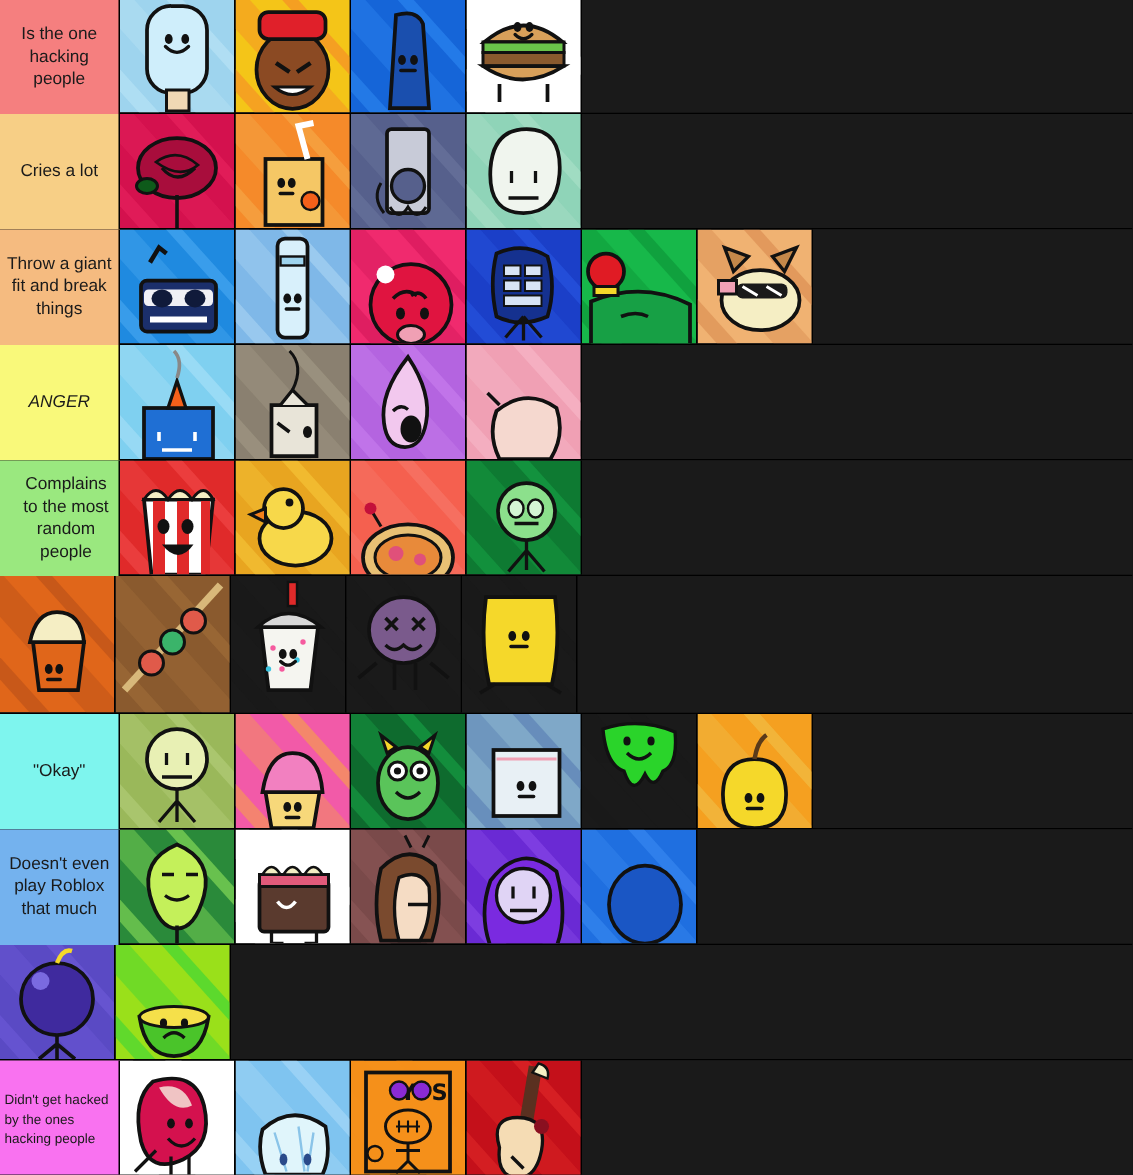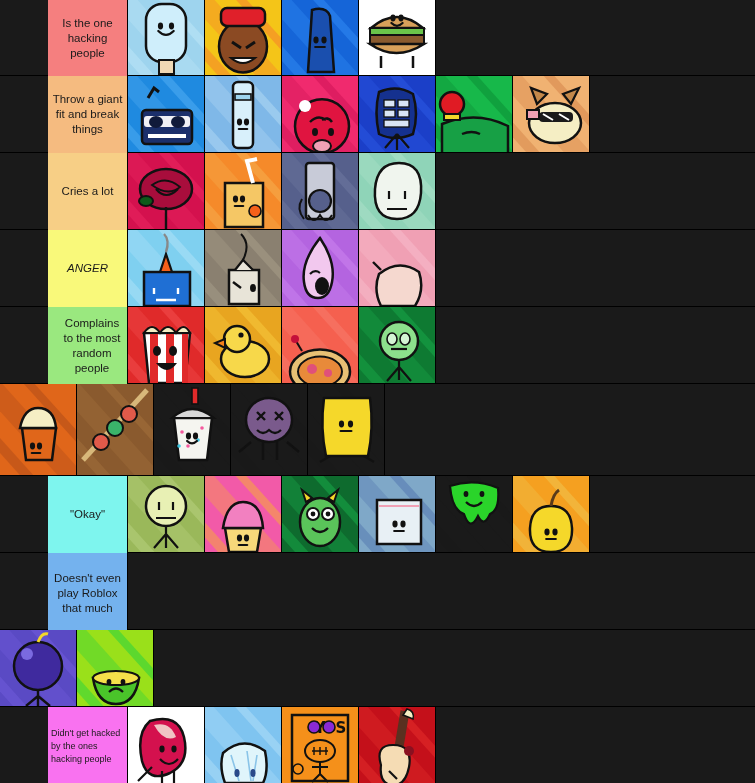--- a/index.html
+++ b/index.html
@@ -34,21 +34,20 @@
   
   .tier-row { position: relative; display: flex; background: #1a1a1a;
               border-bottom: 1px solid #000; width: 755px; }
   .tier-label {
     width: 80px; min-width: 80px; flex: 0 0 80px;
     display: flex; align-items: center; justify-content: center;
     text-align: center; color: #1a1a1a; font-size: 11.5px;
     line-height: 15px; padding: 2px 3px;
     border-right: 1px solid #000;
     font-family: "Liberation Sans", sans-serif;
-    margin-left: 48px;
   }
   .tier-label.left { justify-content: flex-start; text-align: left;
                      font-size: 9px; line-height: 13px; padding-left: 3px; }
   .tier-items { display: flex; flex: 1; background: #1a1a1a; }
 
   .item { width: 77px; min-width: 77px; height: 100%; position: relative;
           overflow: hidden; border-right: 1px solid #000; }
   .item .art { position: absolute; inset: 0; }
 </style>
 </head>
@@ -145,20 +144,86 @@
                 <path d="M11 44 q26 18 54 0 z" fill="#d8a05a" stroke="#111" stroke-width="2.5"></path>
                 <path d="M22 56 v12 M54 56 v12" stroke="#111" stroke-width="2.5"></path>
                 <ellipse cx="34" cy="18" rx="2.6" ry="3.4" fill="#111"></ellipse>
                 <ellipse cx="42" cy="18" rx="2.6" ry="3.4" fill="#111"></ellipse>
                 <path d="M32.4 23 q5.6 5.6 11.2 0" stroke="#111" stroke-width="2.2" fill="none" stroke-linecap="round"></path>
               </svg></div>
           </div>
         </div>
       </div>
       <div class="tier-row" style="height: 77px;">
+        <div class="tier-label" style="background: rgb(247, 207, 134); height: 77px;">Cries a lot</div>
+        <div class="tier-items">
+          <div class="item" style="height: 76px;">
+            <div class="art"><svg width="77" height="76" viewBox="0 0 77 76" preserveAspectRatio="none">
+                <rect width="77" height="76" fill="#d4114e"></rect>
+                <g transform="rotate(-42 38 38)" opacity="0.85">
+                  <rect x="-46" y="-40" width="15" height="180" fill="#e8245f"></rect>
+                  <rect x="-6" y="-40" width="10" height="180" fill="#e8245f" opacity="0.7"></rect>
+                  <rect x="22" y="-40" width="20" height="180" fill="#e8245f" opacity="0.5"></rect>
+                  <rect x="58" y="-40" width="8" height="180" fill="#e8245f" opacity="0.75"></rect>
+                </g>
+                <ellipse cx="38" cy="36" rx="26" ry="20" fill="#a80d3c" stroke="#111" stroke-width="2.5"></ellipse>
+                <path d="M24 32 q14 -10 28 2 q-12 10 -28 -2z" fill="none" stroke="#111" stroke-width="1.8"></path>
+                <path d="M28 36 q10 12 22 0" stroke="#111" stroke-width="2.2" fill="none"></path>
+                <path d="M38 54 v22" stroke="#111" stroke-width="2.4"></path>
+                <ellipse cx="18" cy="48" rx="7" ry="5" fill="#0e5a1a" stroke="#111" stroke-width="2"></ellipse>
+              </svg></div>
+          </div>
+          <div class="item" style="height: 76px;">
+            <div class="art"><svg width="77" height="76" viewBox="0 0 77 76" preserveAspectRatio="none">
+                <rect width="77" height="76" fill="#f58a2a"></rect>
+                <g transform="rotate(-42 38 38)" opacity="0.85">
+                  <rect x="-46" y="-40" width="15" height="180" fill="#f5a94a"></rect>
+                  <rect x="-6" y="-40" width="10" height="180" fill="#f5a94a" opacity="0.7"></rect>
+                  <rect x="22" y="-40" width="20" height="180" fill="#f5a94a" opacity="0.5"></rect>
+                  <rect x="58" y="-40" width="8" height="180" fill="#f5a94a" opacity="0.75"></rect>
+                </g>
+                <rect x="20" y="30" width="38" height="44" fill="#f5c765" stroke="#111" stroke-width="2.5"></rect>
+                <path d="M48 30 l-6 -22 l10 -2" stroke="#fff" stroke-width="4" fill="none"></path>
+                <circle cx="50" cy="58" r="6" fill="#f5601a" stroke="#111" stroke-width="1.6"></circle>
+                <ellipse cx="30.5" cy="46" rx="2.6" ry="3.4" fill="#111"></ellipse>
+                <ellipse cx="37.5" cy="46" rx="2.6" ry="3.4" fill="#111"></ellipse>
+                <path d="M29.8 53 h8.4" stroke="#111" stroke-width="2.2" fill="none" stroke-linecap="round"></path>
+              </svg></div>
+          </div>
+          <div class="item" style="height: 76px;">
+            <div class="art"><svg width="77" height="76" viewBox="0 0 77 76" preserveAspectRatio="none">
+                <rect width="77" height="76" fill="#56608c"></rect>
+                <g transform="rotate(-42 38 38)" opacity="0.85">
+                  <rect x="-46" y="-40" width="15" height="180" fill="#6b759e"></rect>
+                  <rect x="-6" y="-40" width="10" height="180" fill="#6b759e" opacity="0.7"></rect>
+                  <rect x="22" y="-40" width="20" height="180" fill="#6b759e" opacity="0.5"></rect>
+                  <rect x="58" y="-40" width="8" height="180" fill="#6b759e" opacity="0.75"></rect>
+                </g>
+                <rect x="24" y="10" width="28" height="56" rx="3" fill="#c8cbd8" stroke="#111" stroke-width="2.5"></rect>
+                <circle cx="38" cy="48" r="11" fill="#56608c" stroke="#111" stroke-width="2.2"></circle>
+                <path d="M26 62 q6 10 12 0 q6 10 12 0" stroke="#111" stroke-width="2" fill="none"></path>
+                <path d="M20 46 q-6 10 2 20" stroke="#111" stroke-width="2" fill="none"></path>
+              </svg></div>
+          </div>
+          <div class="item" style="height: 76px;">
+            <div class="art"><svg width="77" height="76" viewBox="0 0 77 76" preserveAspectRatio="none">
+                <rect width="77" height="76" fill="#8fd4b8"></rect>
+                <g transform="rotate(-42 38 38)" opacity="0.85">
+                  <rect x="-46" y="-40" width="15" height="180" fill="#aae0c8"></rect>
+                  <rect x="-6" y="-40" width="10" height="180" fill="#aae0c8" opacity="0.7"></rect>
+                  <rect x="22" y="-40" width="20" height="180" fill="#aae0c8" opacity="0.5"></rect>
+                  <rect x="58" y="-40" width="8" height="180" fill="#aae0c8" opacity="0.75"></rect>
+                </g>
+                <path d="M16 36 q2 -26 24 -26 q24 0 22 30 q-2 26 -24 26 q-24 0 -22 -30z" fill="#f0f5ee" stroke="#111" stroke-width="2.5"></path>
+                <path d="M30 38 v8 M46 38 v8 M28 56 h20" stroke="#111" stroke-width="2.2"></path>
+              </svg></div>
+          </div>
+        </div>
+      </div>
+      <div class="tier-row" style="height: 77px;">
         <div class="tier-label" style="background: rgb(245, 187, 128); height: 77px;">Throw a giant fit and break things</div>
         <div class="tier-items">
           <div class="item" style="height: 76px;">
             <div class="art"><svg width="77" height="76" viewBox="0 0 77 76" preserveAspectRatio="none">
                 <rect width="77" height="76" fill="#1f8ae0"></rect>
                 <g transform="rotate(-42 38 38)" opacity="0.85">
                   <rect x="-46" y="-40" width="15" height="180" fill="#4aa8f0"></rect>
                   <rect x="-6" y="-40" width="10" height="180" fill="#4aa8f0" opacity="0.7"></rect>
                   <rect x="22" y="-40" width="20" height="180" fill="#4aa8f0" opacity="0.5"></rect>
                   <rect x="58" y="-40" width="8" height="180" fill="#4aa8f0" opacity="0.75"></rect>
@@ -246,86 +311,20 @@
                   <rect x="-46" y="-40" width="15" height="180" fill="#d98b50"></rect>
                   <rect x="-6" y="-40" width="10" height="180" fill="#d98b50" opacity="0.7"></rect>
                   <rect x="22" y="-40" width="20" height="180" fill="#d98b50" opacity="0.5"></rect>
                   <rect x="58" y="-40" width="8" height="180" fill="#d98b50" opacity="0.75"></rect>
                 </g>
                 <ellipse cx="42" cy="47.12" rx="26" ry="20" fill="#f5eec4" stroke="#111" stroke-width="2.5"></ellipse>
                 <path d="M24 28 l-6 -16 l16 6z M58 28 l8 -16 l-16 6z" fill="#c4884a" stroke="#111" stroke-width="2.2"></path>
                 <rect x="26" y="36" width="34" height="10" rx="4" fill="#1a1a1a"></rect>
                 <path d="M30 38 l10 6 M46 38 l10 6" stroke="#fff" stroke-width="2"></path>
                 <rect x="14" y="34" width="12" height="9" fill="#f0a0b4" stroke="#111" stroke-width="2"></rect>
-              </svg></div>
-          </div>
-        </div>
-      </div>
-      <div class="tier-row" style="height: 77px;">
-        <div class="tier-label" style="background: rgb(247, 207, 134); height: 77px;">Cries a lot</div>
-        <div class="tier-items">
-          <div class="item" style="height: 76px;">
-            <div class="art"><svg width="77" height="76" viewBox="0 0 77 76" preserveAspectRatio="none">
-                <rect width="77" height="76" fill="#d4114e"></rect>
-                <g transform="rotate(-42 38 38)" opacity="0.85">
-                  <rect x="-46" y="-40" width="15" height="180" fill="#e8245f"></rect>
-                  <rect x="-6" y="-40" width="10" height="180" fill="#e8245f" opacity="0.7"></rect>
-                  <rect x="22" y="-40" width="20" height="180" fill="#e8245f" opacity="0.5"></rect>
-                  <rect x="58" y="-40" width="8" height="180" fill="#e8245f" opacity="0.75"></rect>
-                </g>
-                <ellipse cx="38" cy="36" rx="26" ry="20" fill="#a80d3c" stroke="#111" stroke-width="2.5"></ellipse>
-                <path d="M24 32 q14 -10 28 2 q-12 10 -28 -2z" fill="none" stroke="#111" stroke-width="1.8"></path>
-                <path d="M28 36 q10 12 22 0" stroke="#111" stroke-width="2.2" fill="none"></path>
-                <path d="M38 54 v22" stroke="#111" stroke-width="2.4"></path>
-                <ellipse cx="18" cy="48" rx="7" ry="5" fill="#0e5a1a" stroke="#111" stroke-width="2"></ellipse>
-              </svg></div>
-          </div>
-          <div class="item" style="height: 76px;">
-            <div class="art"><svg width="77" height="76" viewBox="0 0 77 76" preserveAspectRatio="none">
-                <rect width="77" height="76" fill="#f58a2a"></rect>
-                <g transform="rotate(-42 38 38)" opacity="0.85">
-                  <rect x="-46" y="-40" width="15" height="180" fill="#f5a94a"></rect>
-                  <rect x="-6" y="-40" width="10" height="180" fill="#f5a94a" opacity="0.7"></rect>
-                  <rect x="22" y="-40" width="20" height="180" fill="#f5a94a" opacity="0.5"></rect>
-                  <rect x="58" y="-40" width="8" height="180" fill="#f5a94a" opacity="0.75"></rect>
-                </g>
-                <rect x="20" y="30" width="38" height="44" fill="#f5c765" stroke="#111" stroke-width="2.5"></rect>
-                <path d="M48 30 l-6 -22 l10 -2" stroke="#fff" stroke-width="4" fill="none"></path>
-                <circle cx="50" cy="58" r="6" fill="#f5601a" stroke="#111" stroke-width="1.6"></circle>
-                <ellipse cx="30.5" cy="46" rx="2.6" ry="3.4" fill="#111"></ellipse>
-                <ellipse cx="37.5" cy="46" rx="2.6" ry="3.4" fill="#111"></ellipse>
-                <path d="M29.8 53 h8.4" stroke="#111" stroke-width="2.2" fill="none" stroke-linecap="round"></path>
-              </svg></div>
-          </div>
-          <div class="item" style="height: 76px;">
-            <div class="art"><svg width="77" height="76" viewBox="0 0 77 76" preserveAspectRatio="none">
-                <rect width="77" height="76" fill="#56608c"></rect>
-                <g transform="rotate(-42 38 38)" opacity="0.85">
-                  <rect x="-46" y="-40" width="15" height="180" fill="#6b759e"></rect>
-                  <rect x="-6" y="-40" width="10" height="180" fill="#6b759e" opacity="0.7"></rect>
-                  <rect x="22" y="-40" width="20" height="180" fill="#6b759e" opacity="0.5"></rect>
-                  <rect x="58" y="-40" width="8" height="180" fill="#6b759e" opacity="0.75"></rect>
-                </g>
-                <rect x="24" y="10" width="28" height="56" rx="3" fill="#c8cbd8" stroke="#111" stroke-width="2.5"></rect>
-                <circle cx="38" cy="48" r="11" fill="#56608c" stroke="#111" stroke-width="2.2"></circle>
-                <path d="M26 62 q6 10 12 0 q6 10 12 0" stroke="#111" stroke-width="2" fill="none"></path>
-                <path d="M20 46 q-6 10 2 20" stroke="#111" stroke-width="2" fill="none"></path>
-              </svg></div>
-          </div>
-          <div class="item" style="height: 76px;">
-            <div class="art"><svg width="77" height="76" viewBox="0 0 77 76" preserveAspectRatio="none">
-                <rect width="77" height="76" fill="#8fd4b8"></rect>
-                <g transform="rotate(-42 38 38)" opacity="0.85">
-                  <rect x="-46" y="-40" width="15" height="180" fill="#aae0c8"></rect>
-                  <rect x="-6" y="-40" width="10" height="180" fill="#aae0c8" opacity="0.7"></rect>
-                  <rect x="22" y="-40" width="20" height="180" fill="#aae0c8" opacity="0.5"></rect>
-                  <rect x="58" y="-40" width="8" height="180" fill="#aae0c8" opacity="0.75"></rect>
-                </g>
-                <path d="M16 36 q2 -26 24 -26 q24 0 22 30 q-2 26 -24 26 q-24 0 -22 -30z" fill="#f0f5ee" stroke="#111" stroke-width="2.5"></path>
-                <path d="M30 38 v8 M46 38 v8 M28 56 h20" stroke="#111" stroke-width="2.2"></path>
               </svg></div>
           </div>
         </div>
       </div>
       <div class="tier-row" style="height: 77px; font-style: italic;">
         <div class="tier-label" style="background: rgb(249, 249, 122); height: 77px;">ANGER</div>
         <div class="tier-items">
           <div class="item" style="height: 76px;">
             <div class="art"><svg width="77" height="76" viewBox="0 0 77 76" preserveAspectRatio="none">
                 <rect width="77" height="76" fill="#7fd0f0"></rect>
@@ -645,21 +644,21 @@
                 </g>
                 <path d="M38 30 q20 0 21 22 q1 24 -21 24 q-22 0 -21 -24 q1 -22 21 -22z" fill="#f5d82a" stroke="#111" stroke-width="2.5"></path>
                 <path d="M38 30 q2 -12 8 -16" stroke="#5a3a1a" stroke-width="3" fill="none"></path>
                 <ellipse cx="34" cy="56" rx="2.6" ry="3.4" fill="#111"></ellipse>
                 <ellipse cx="42" cy="56" rx="2.6" ry="3.4" fill="#111"></ellipse>
                 <path d="M33.2 63 h9.6" stroke="#111" stroke-width="2.2" fill="none" stroke-linecap="round"></path>
               </svg></div>
           </div>
         </div>
       </div>
-      <div class="tier-row" style="height: 77px; flex-direction: column;">
+      <div class="tier-row" style="height: 77px;">
         <div class="tier-label" style="background: rgb(116, 178, 238); height: 77px;">Doesn't even play Roblox that much</div>
         <div class="tier-items">
           <div class="item" style="height: 76px;">
             <div class="art"><svg width="77" height="76" viewBox="0 0 77 76" preserveAspectRatio="none">
                 <rect width="77" height="76" fill="#2a8a3a"></rect>
                 <g transform="rotate(-42 38 38)" opacity="0.85">
                   <rect x="-46" y="-40" width="15" height="180" fill="#8ce05a"></rect>
                   <rect x="-6" y="-40" width="10" height="180" fill="#8ce05a" opacity="0.7"></rect>
                   <rect x="22" y="-40" width="20" height="180" fill="#8ce05a" opacity="0.5"></rect>
                   <rect x="58" y="-40" width="8" height="180" fill="#8ce05a" opacity="0.75"></rect>

